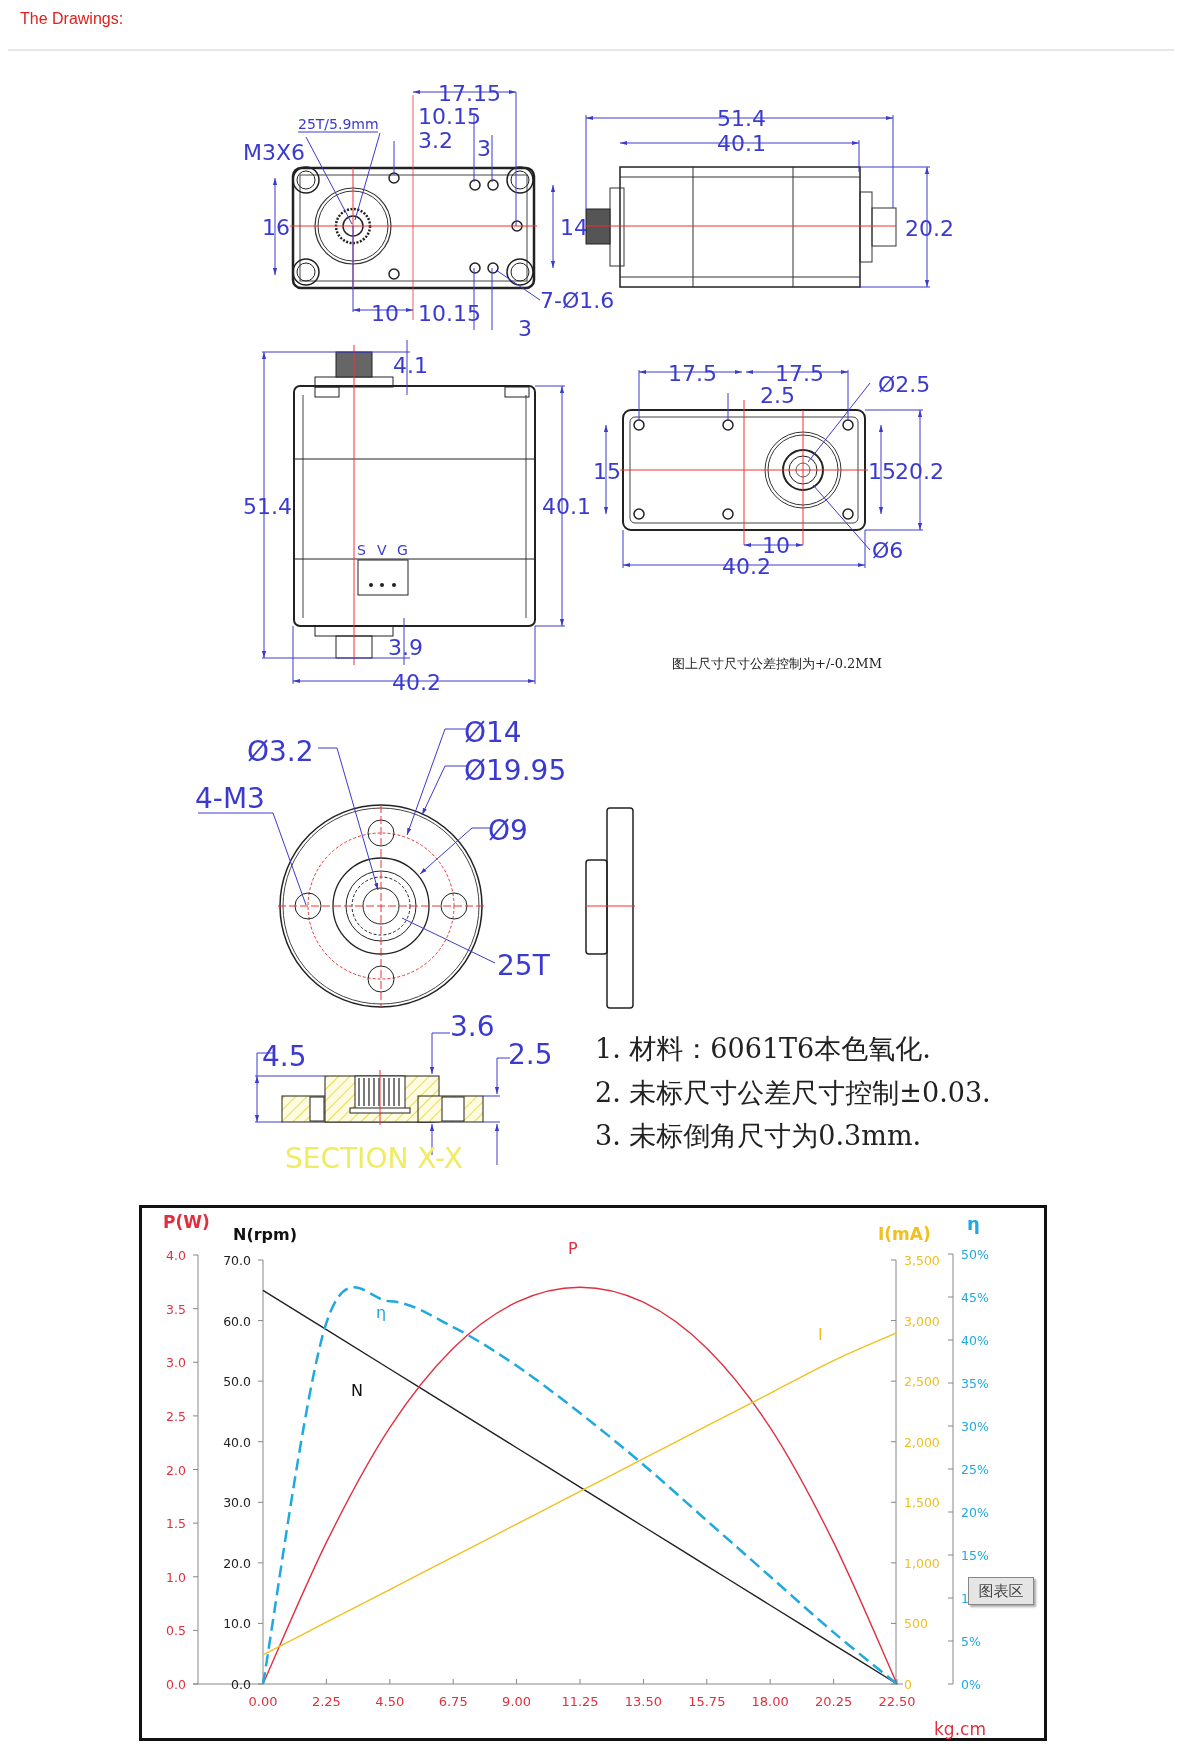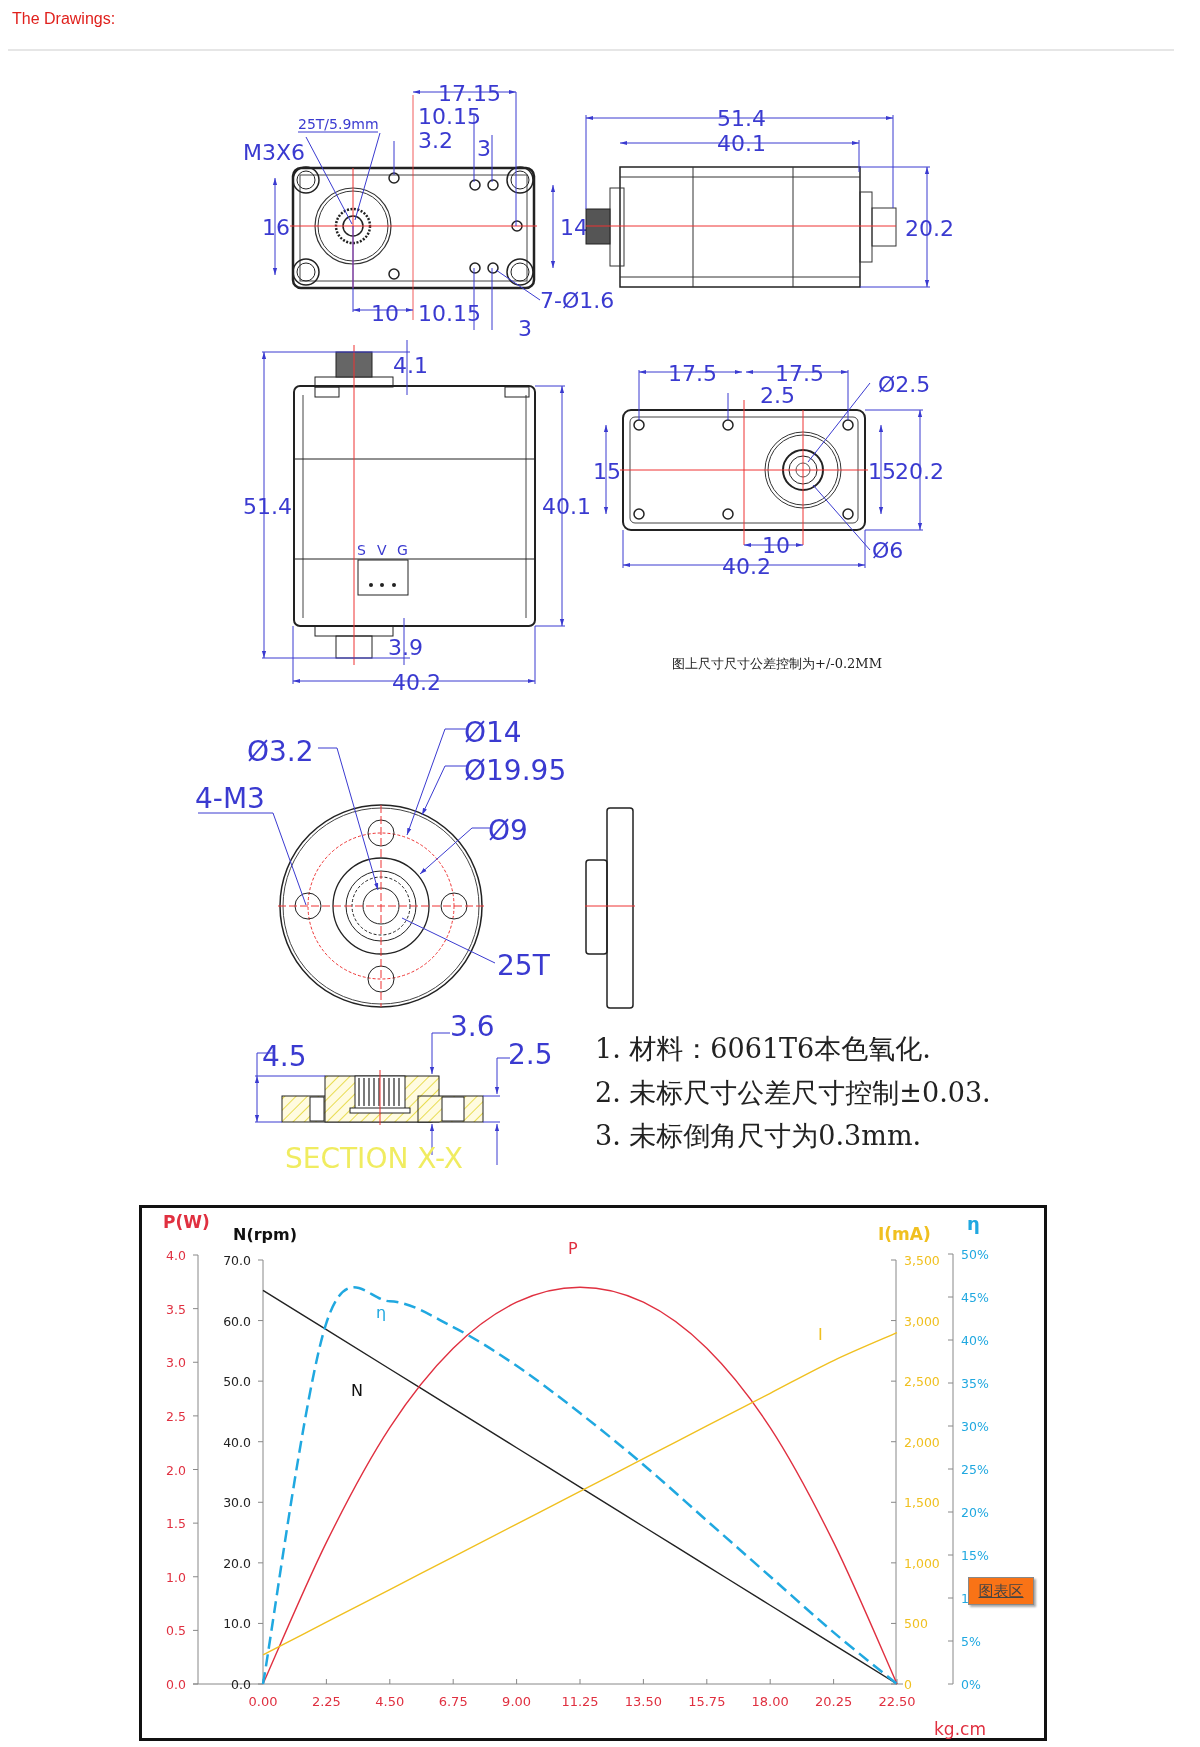--- a/index.html
+++ b/index.html
@@ -1,23 +1,23 @@
 <!DOCTYPE html>
 <html><head>
 <meta charset="utf-8">
 <style>
   html,body{margin:0;padding:0;background:#fff;}
   body{width:1200px;height:1747px;position:relative;overflow:hidden;font-family:"Liberation Sans",sans-serif;}
-  .heading{position:absolute;left:12px;top:10px;font-size:16px;color:#e0201c;font-family:"Liberation Sans",sans-serif;}
+  .heading{position:absolute;left:20px;top:10px;font-size:16px;color:#e0201c;font-family:"Liberation Sans",sans-serif;}
   .rule{position:absolute;left:8px;top:49px;width:1166px;height:2px;background:#e6e6e6;}
   svg text{font-family:"DejaVu Sans",sans-serif;}
   .dim{fill:#3a3ad0;font-family:"DejaVu Sans",sans-serif;}
   .note{font-family:"DejaVu Serif",serif;fill:#222;}
   .chart-frame{position:absolute;left:139px;top:1205px;width:908px;height:536px;border:3px solid #111;box-sizing:border-box;background:#fff;}
-  .legend-box{position:absolute;left:968px;top:1577px;width:64px;height:26px;border:1px solid #888;background:#f97316;box-shadow:2px 2px 2px #aaa;font-size:15px;color:#444;text-align:center;line-height:26px;font-family:"DejaVu Sans",sans-serif;text-decoration:underline;}
+  .legend-box{position:absolute;left:968px;top:1577px;width:64px;height:26px;border:1px solid #888;background:#e5e5e5;box-shadow:2px 2px 2px #aaa;font-size:15px;color:#444;text-align:center;line-height:26px;font-family:"DejaVu Sans",sans-serif;}
 </style>
 </head>
 <body>
 
 <div class="heading">The Drawings:</div>
 <div class="rule"></div>
 
 <svg style="position:absolute;left:0;top:0" width="1200" height="1200" viewBox="0 0 1200 1200">
   <defs>
     <marker id="arr" viewBox="0 0 10 10" refX="10" refY="5" markerWidth="7" markerHeight="7" orient="auto-start-reverse">

